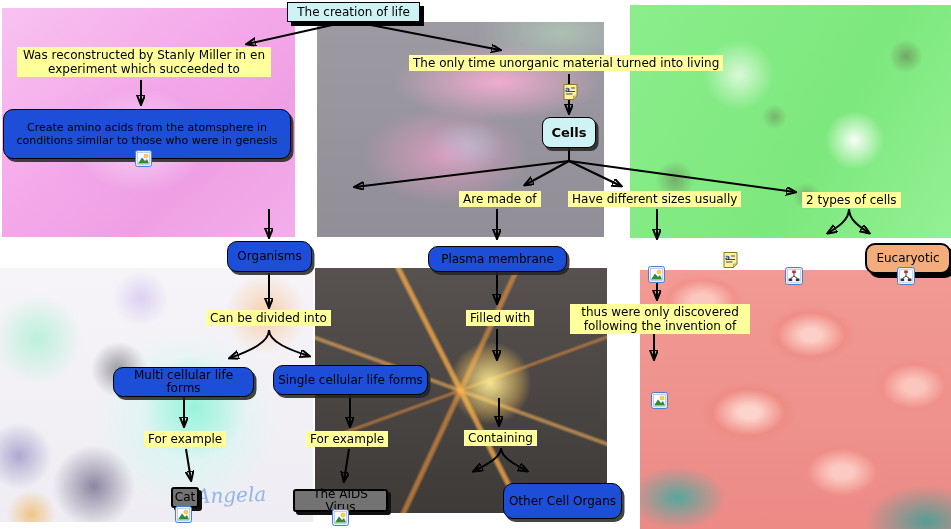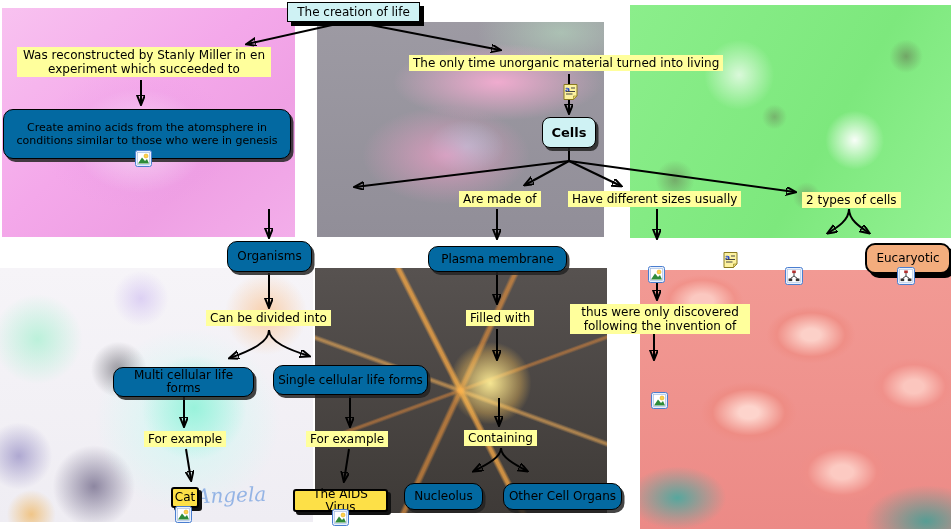--- a/index.html
+++ b/index.html
@@ -62,29 +62,29 @@
       linear-gradient(#f29a94,#ec8a86);}
 
   
   svg.edges{position:absolute;left:0;top:0;z-index:1;}
   svg.edges path{stroke:#000;stroke-width:2;fill:none;}
 
   
   .label{position:absolute;z-index:2;background:#ffff9c;color:#000;font-size:12px;
          line-height:14px;padding:1px 4px;white-space:nowrap;text-align:center;}
   .label.wrap{white-space:normal;}
-  .box{position:absolute;z-index:2;background:#0369a1;color:#000;border:1.5px solid #000;
+  .box{position:absolute;z-index:2;background:#1d4ed8;color:#000;border:1.5px solid #000;
        border-radius:10px;display:flex;align-items:center;justify-content:center;
        text-align:center;font-size:12px;line-height:13px;padding:1px 4px;
        box-sizing:border-box;box-shadow:2.5px 3px 0 rgba(35,35,35,.85);}
   .box.sharp{border-radius:0;box-shadow:4px 4px 0 #000;}
   .box.cyan{background:#cff2f4;}
   .box.bold{font-weight:bold;font-size:13px;border-radius:8px;}
   .box.orange{background:#f3ad7d;border-width:2px;box-shadow:4px 4px 0 #000;}
-  .box.green{background:#fde047;border-width:2px;border-radius:3px;box-shadow:3px 3px 0 #111;}
+  .box.green{background:#737373;border-width:2px;border-radius:3px;box-shadow:3px 3px 0 #111;}
   .box.small-font{font-size:11px;line-height:13px;}
 
   .res-icon{position:absolute;z-index:3;display:block;}
   .watermark{position:absolute;z-index:1;left:196px;top:483px;
              font-family:"DejaVu Serif", serif;font-style:italic;font-size:20px;
              color:rgba(125,165,225,.8);transform:rotate(-2deg);}
 </style>
 </head>
 <body>
 
@@ -243,16 +243,15 @@
   <div class="box green" style="left:293px;top:489px;width:95px;height:23px;">The AIDS Virus</div>
   <span class="res-icon" style="left:332px;top:509px;">
     <svg width="17" height="17" viewBox="0 0 17 17">
         <rect x="0.5" y="0.5" width="16" height="16" rx="2" fill="#e8f0fc" stroke="#4a7ed0"></rect>
         <rect x="2.5" y="2.5" width="12" height="12" fill="#fff" stroke="#9ab4dc" stroke-width="0.6"></rect>
         <circle cx="11" cy="6" r="2" fill="#ffd24a" stroke="#d8a010" stroke-width="0.5"></circle>
         <path d="M3 13.5 L7 7.5 L10 11 L12 9 L14 13.5 Z" fill="#2e8b3a"></path>
       </svg>
   </span>
 
-  <div class="box" style="left:404px;top:483px;width:79px;height:27px;">Nucleolus</div>
-  <div class="box" style="left:503px;top:483px;width:119px;height:27px;">Other Cell Organs</div>
+  <div class="box" style="left:503px;top:483px;width:119px;height:36px;">Other Cell Organs</div>
 
 </div>
 
 </body></html>

